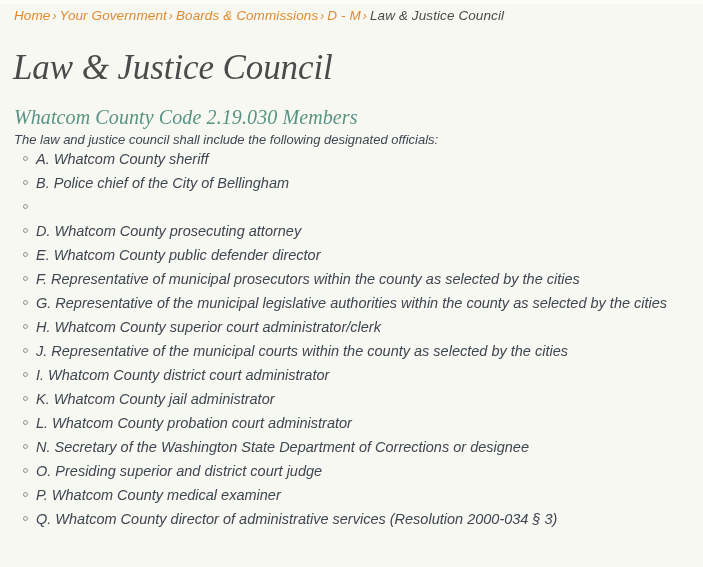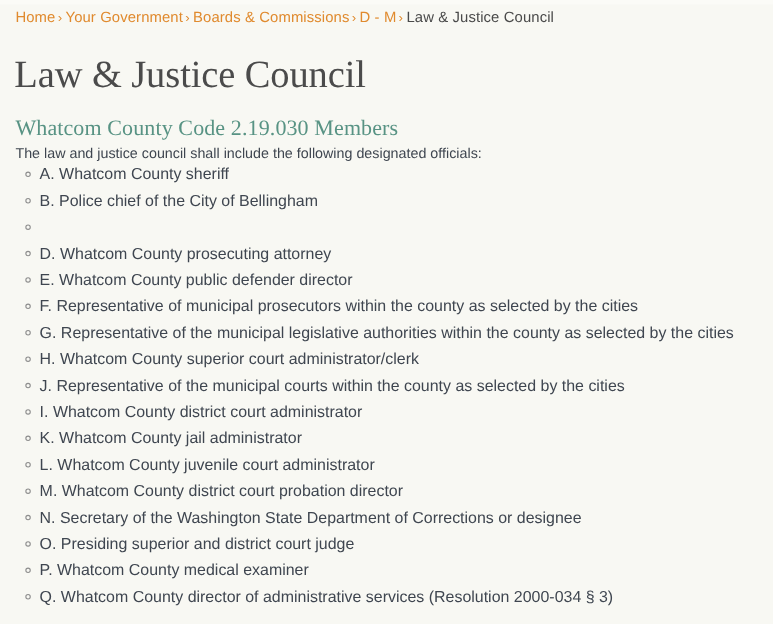--- a/index.html
+++ b/index.html
@@ -14,20 +14,21 @@
     font-family: "Liberation Sans", sans-serif;
     color: #3f4650;
     overflow: hidden;
   }
   .page {
     position: relative;
     width: 703px;
     height: 567px;
     background: #f8f8f3;
     box-sizing: border-box;
+    font-style: italic;
   }
   .top-strip {
     position: absolute;
     top: 0; left: 0; right: 0;
     height: 4px;
     background: #fbfbf7;
   }
 
   
   .breadcrumb {
@@ -147,21 +148,20 @@
       <li class="member-item"><span class="bullet"></span><span>B. Police chief of the City of Bellingham</span></li>
       <li class="member-item"><span class="bullet"></span></li>
       <li class="member-item"><span class="bullet"></span><span>D. Whatcom County prosecuting attorney</span></li>
       <li class="member-item"><span class="bullet"></span><span>E. Whatcom County public defender director</span></li>
       <li class="member-item"><span class="bullet"></span><span>F. Representative of municipal prosecutors within the county as selected by the cities</span></li>
       <li class="member-item"><span class="bullet"></span><span>G. Representative of the municipal legislative authorities within the county as selected by the cities</span></li>
       <li class="member-item"><span class="bullet"></span><span>H. Whatcom County superior court administrator/clerk</span></li>
       <li class="member-item"><span class="bullet"></span><span>J. Representative of the municipal courts within the county as selected by the cities</span></li>
       <li class="member-item"><span class="bullet"></span><span>I. Whatcom County district court administrator</span></li>
       <li class="member-item"><span class="bullet"></span><span>K. Whatcom County jail administrator</span></li>
-      <li class="member-item"><span class="bullet"></span><span>L. Whatcom County juvenile court administrator</span></li>
-      <li class="member-item"><span class="bullet"></span><span>M. Whatcom County district court probation director</span></li>
+      <li class="member-item"><span class="bullet"></span><span>L. Whatcom County probation court administrator</span></li>
       <li class="member-item"><span class="bullet"></span><span>N. Secretary of the Washington State Department of Corrections or designee</span></li>
       <li class="member-item"><span class="bullet"></span><span>O. Presiding superior and district court judge</span></li>
       <li class="member-item"><span class="bullet"></span><span>P. Whatcom County medical examiner</span></li>
       <li class="member-item"><span class="bullet"></span><span>Q. Whatcom County director of administrative services (Resolution 2000-034 § 3)</span></li>
     </ul>
 
 </div>
 
 </body></html>

